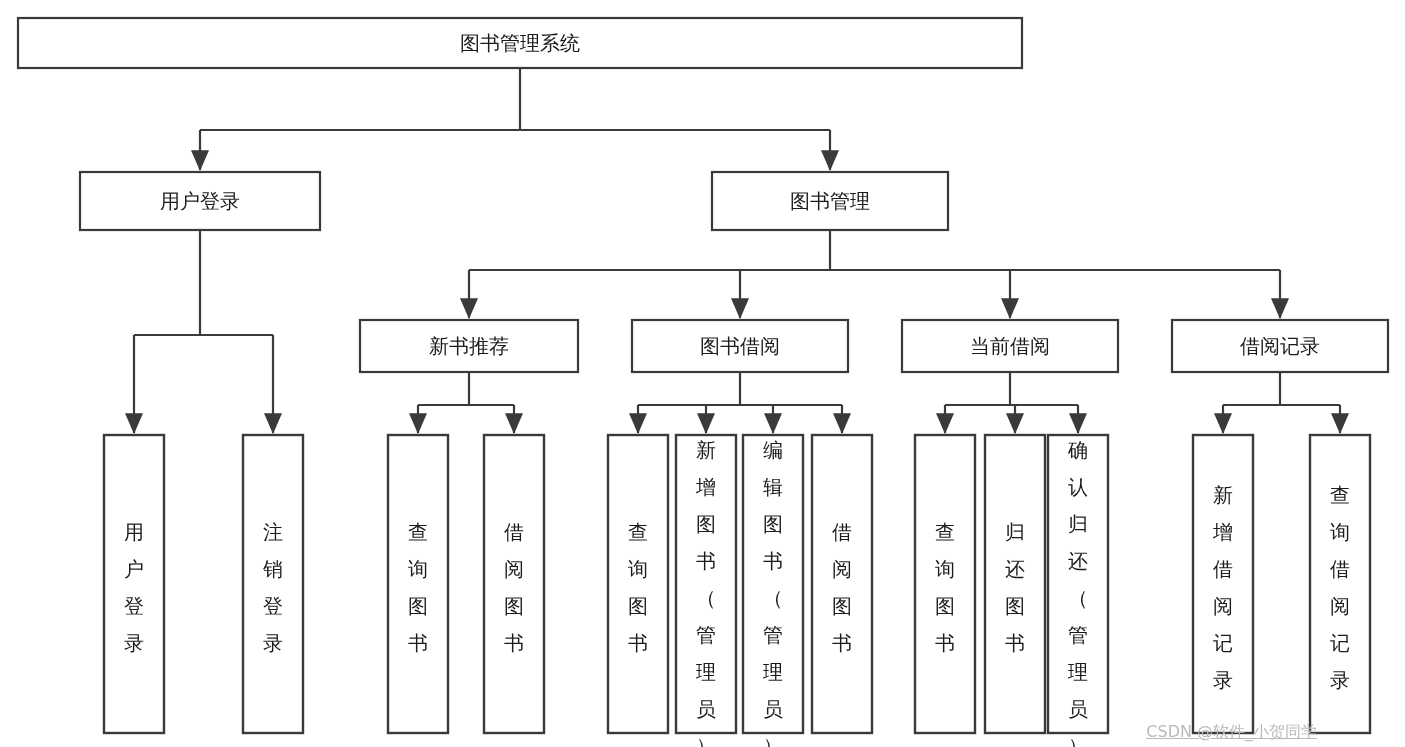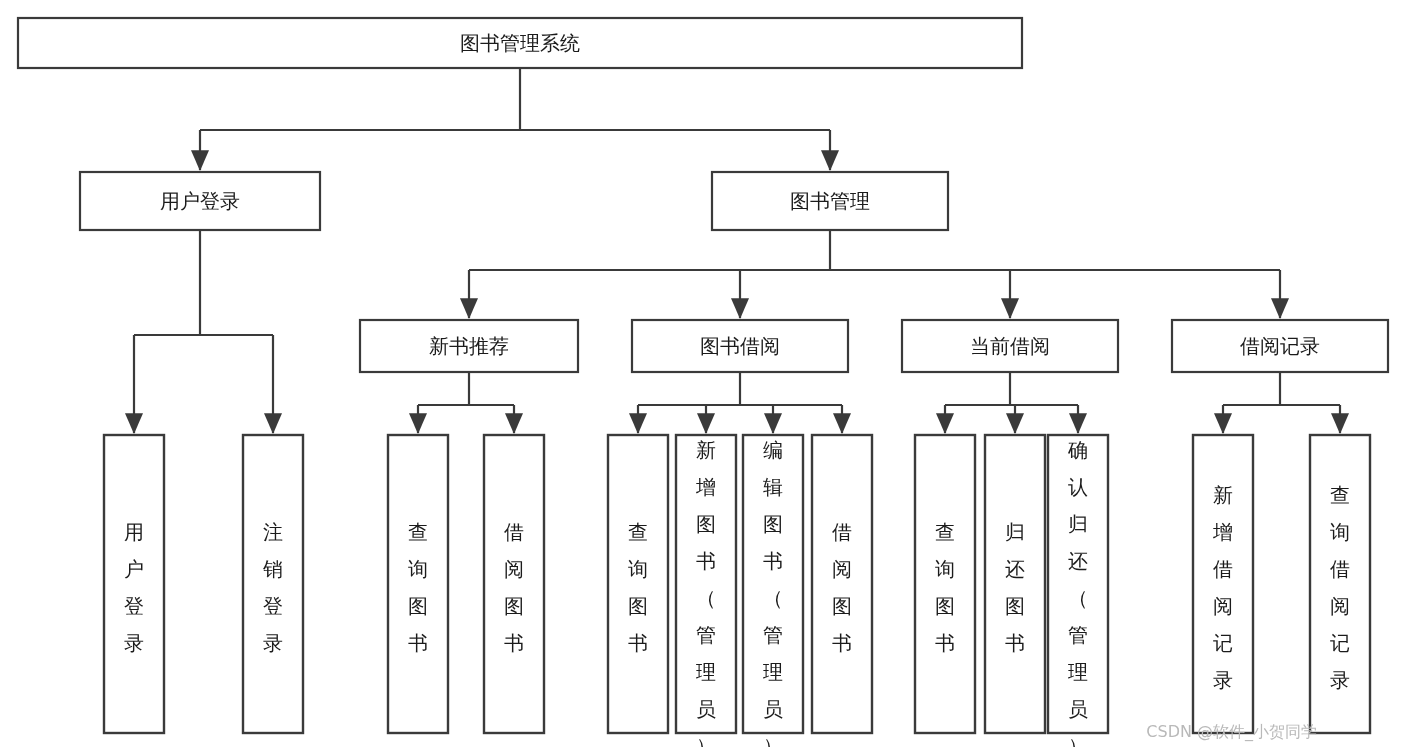--- a/index.html
+++ b/index.html
@@ -60,20 +60,21 @@
   }
   .watermark {
     position: absolute;
     right: 10px;
     bottom: 4px;
     font-family: "DejaVu Sans", "Liberation Sans", sans-serif;
     font-size: 16px;
     color: #b9b9b9;
     white-space: nowrap;
     user-select: none;
+    text-decoration: underline;
   }
 </style>
 </head>
 <body>
 
 <div id="diagram-root">
   <svg id="tree-svg" viewBox="0 0 1405 747" xmlns="http://www.w3.org/2000/svg">
     <g id="connector-layer">
         <line x1="520" y1="68" x2="520" y2="130" class="connector"></line>
         <line x1="200" y1="130" x2="830" y2="130" class="connector"></line>

